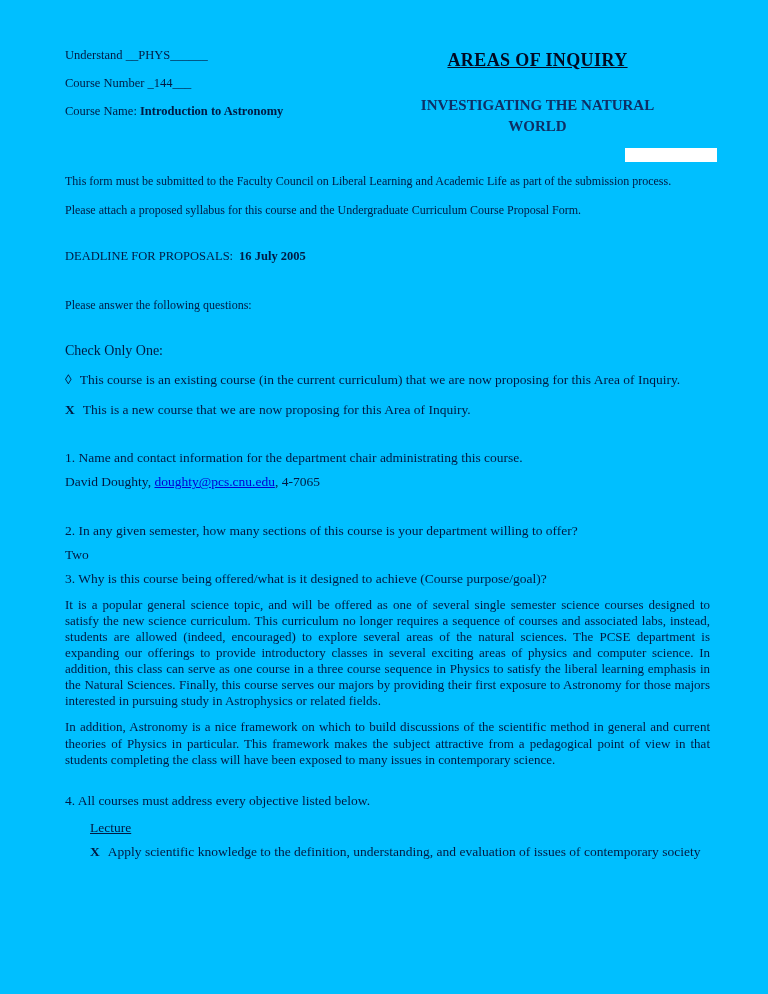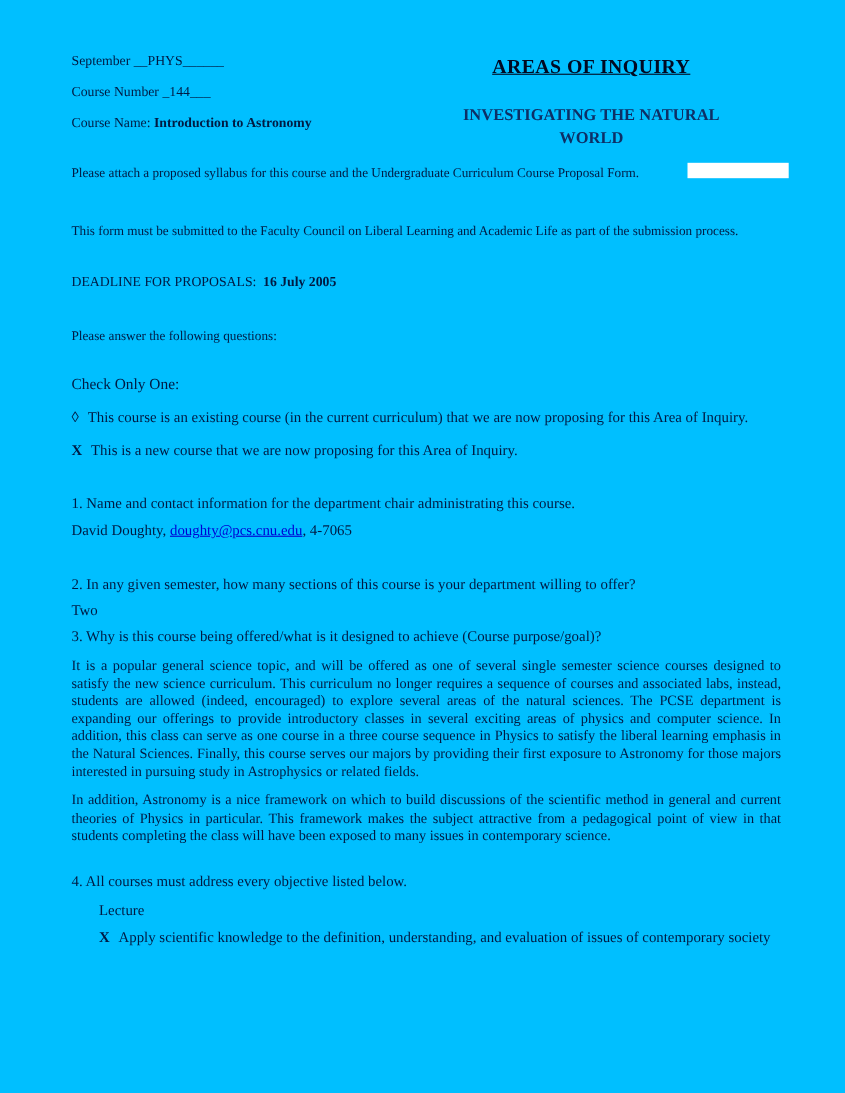--- a/index.html
+++ b/index.html
@@ -47,49 +47,49 @@
   .question { font-size:13.5px; line-height:1.35; }
   .q1 { margin-top:30px; }
   .answer { font-size:13.5px; margin-top:7px; }
   .q2 { margin-top:32px; }
   .q3 { margin-top:7px; }
   .q4 { margin-top:24px; }
   .long-answer { font-size:13px; line-height:1.24; text-align:justify; margin-top:8px; }
   .long-answer + .long-answer { margin-top:10px; }
   a.email { color: var(--link, #0000d4); text-decoration:underline; cursor:pointer; }
   
-  .lecture-label { font-size:13.5px; margin:10px 0 0 25px; }
+  .lecture-label { font-size:13.5px; text-decoration:underline; margin:10px 0 0 25px; }
   .objectives { margin-left:25px; margin-top:4px; }
   .objective {
     font-size:13.5px; line-height:24px;
     padding-left:21px; text-indent:-21px;
   }
   .objective .marker { font-weight:bold; margin-right:8px; }
 </style>
 </head>
 <body>
 
 <div class="page">
 
   <div class="header">
     <div class="header-left">
-      <p>September __PHYS______</p>
+      <p>Understand __PHYS______</p>
       <p>Course Number _144___</p>
       <p><span>Course Name: </span><b>Introduction to Astronomy</b></p>
     </div>
     <div class="header-right">
       <div class="doc-title">AREAS OF INQUIRY</div>
       <div class="doc-subtitle">INVESTIGATING THE NATURAL WORLD</div>
     </div>
   </div>
 
   <div class="whiteout"></div>
 
+  <p class="intro-p first">This form must be submitted to the Faculty Council on Liberal Learning and Academic Life as part of the submission process.</p>
   <p class="intro-p">Please attach a proposed syllabus for this course and the Undergraduate Curriculum Course Proposal Form.</p>
-  <p class="intro-p first">This form must be submitted to the Faculty Council on Liberal Learning and Academic Life as part of the submission process.</p>
 
   <p class="deadline"><span>DEADLINE FOR PROPOSALS:</span><b>16 July 2005</b></p>
 
   <p class="prompt">Please answer the following questions:</p>
 
   <p class="check-heading">Check Only One:</p>
 
   <p class="option"><span class="marker">◊</span><span>This course is an existing course (in the current curriculum) that we are now proposing for this Area of Inquiry.</span></p>
   <p class="option"><span class="marker bold">X</span><span>This is a new course that we are now proposing for this Area of Inquiry.</span></p>
 

